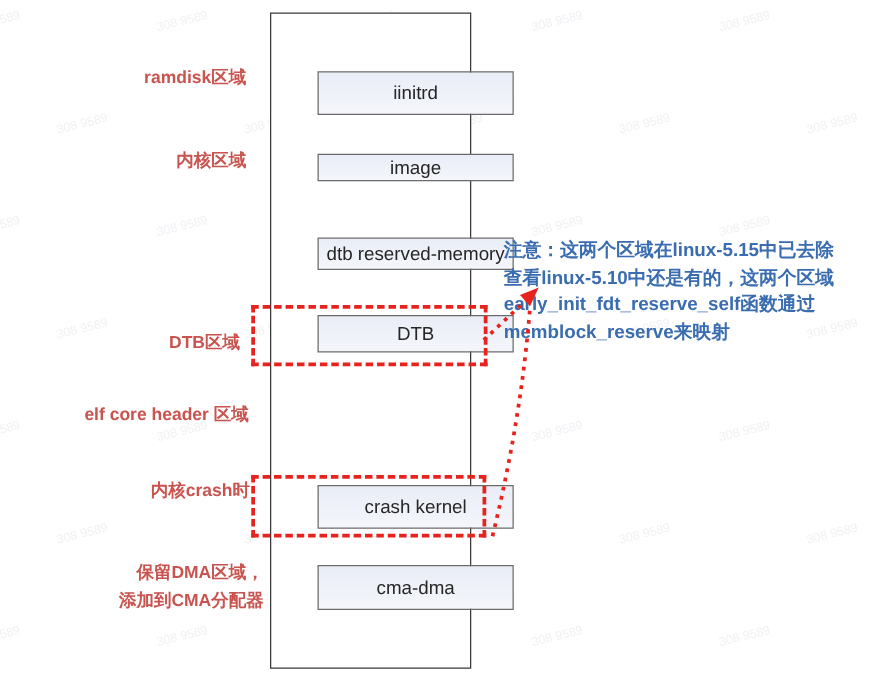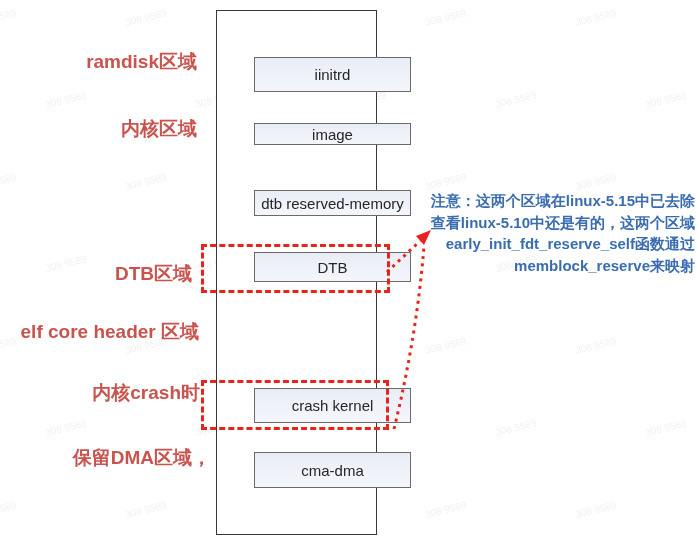--- a/index.html
+++ b/index.html
@@ -26,29 +26,29 @@
     border:1.5px solid var(--column-border);box-sizing:border-box;background:#fff;
   }
   .membox{
     position:absolute;left:218px;width:157px;box-sizing:border-box;
     border:1px solid var(--box-border);
     background:linear-gradient(180deg,var(--box-fill-top),var(--box-fill-bottom));
     display:flex;align-items:center;justify-content:center;
     font-size:15px;color:var(--box-text);white-space:nowrap;margin-left:36px;
   }
   .slabel{
-    position:absolute;left:0;text-align:right;font-weight:bold;font-size:19px;
+    position:absolute;left:0;text-align:right;font-weight:bold;font-size:14px;
     color:var(--label-red);line-height:23px;white-space:nowrap;
   }
   .dashed-rect{
     position:absolute;border:3px dashed var(--accent-red);box-sizing:border-box;
   }
   .note{
     position:absolute;left:403px;top:190px;width:292px;font-weight:bold;
-    font-size:15px;color:var(--note-blue);line-height:21.7px;text-align:right;
+    font-size:15px;color:var(--note-blue);line-height:21.7px;
   }
   .note div{white-space:nowrap;}
   svg.arrows{position:absolute;left:0;top:0;pointer-events:none;}
   .arrow-path{fill:none;stroke:var(--accent-red);stroke-width:3;stroke-dasharray:3 4.5;}
   .arrow-head{fill:var(--accent-red);}
 </style>
 </head>
 <body>
 
 <div class="canvas">
@@ -102,20 +102,21 @@
 
   <div class="slabel" style="top:50px;width:197px">ramdisk区域</div>
   <div class="slabel" style="top:117px;width:197px">内核区域</div>
   <div class="slabel" style="top:262px;width:192px">DTB区域</div>
   <div class="slabel" style="top:320px;width:199px">elf core header 区域</div>
   <div class="slabel" style="top:381px;width:200px">
     <div>内核crash时</div>
   </div>
   <div class="slabel" style="top:446px;width:211px">
     <div>保留DMA区域，</div>
+    <div>添加到CMA分配器</div>
   </div>
 
   <div class="dashed-rect" style="left:201px;top:244px;width:189px;height:49px"></div>
   <div class="dashed-rect" style="left:201px;top:380px;width:188px;height:50px"></div>
 
   <div class="note">
     <div>注意：这两个区域在linux-5.15中已去除</div>
     <div>查看linux-5.10中还是有的，这两个区域</div>
     <div>early_init_fdt_reserve_self函数通过</div>
     <div>memblock_reserve来映射</div>

